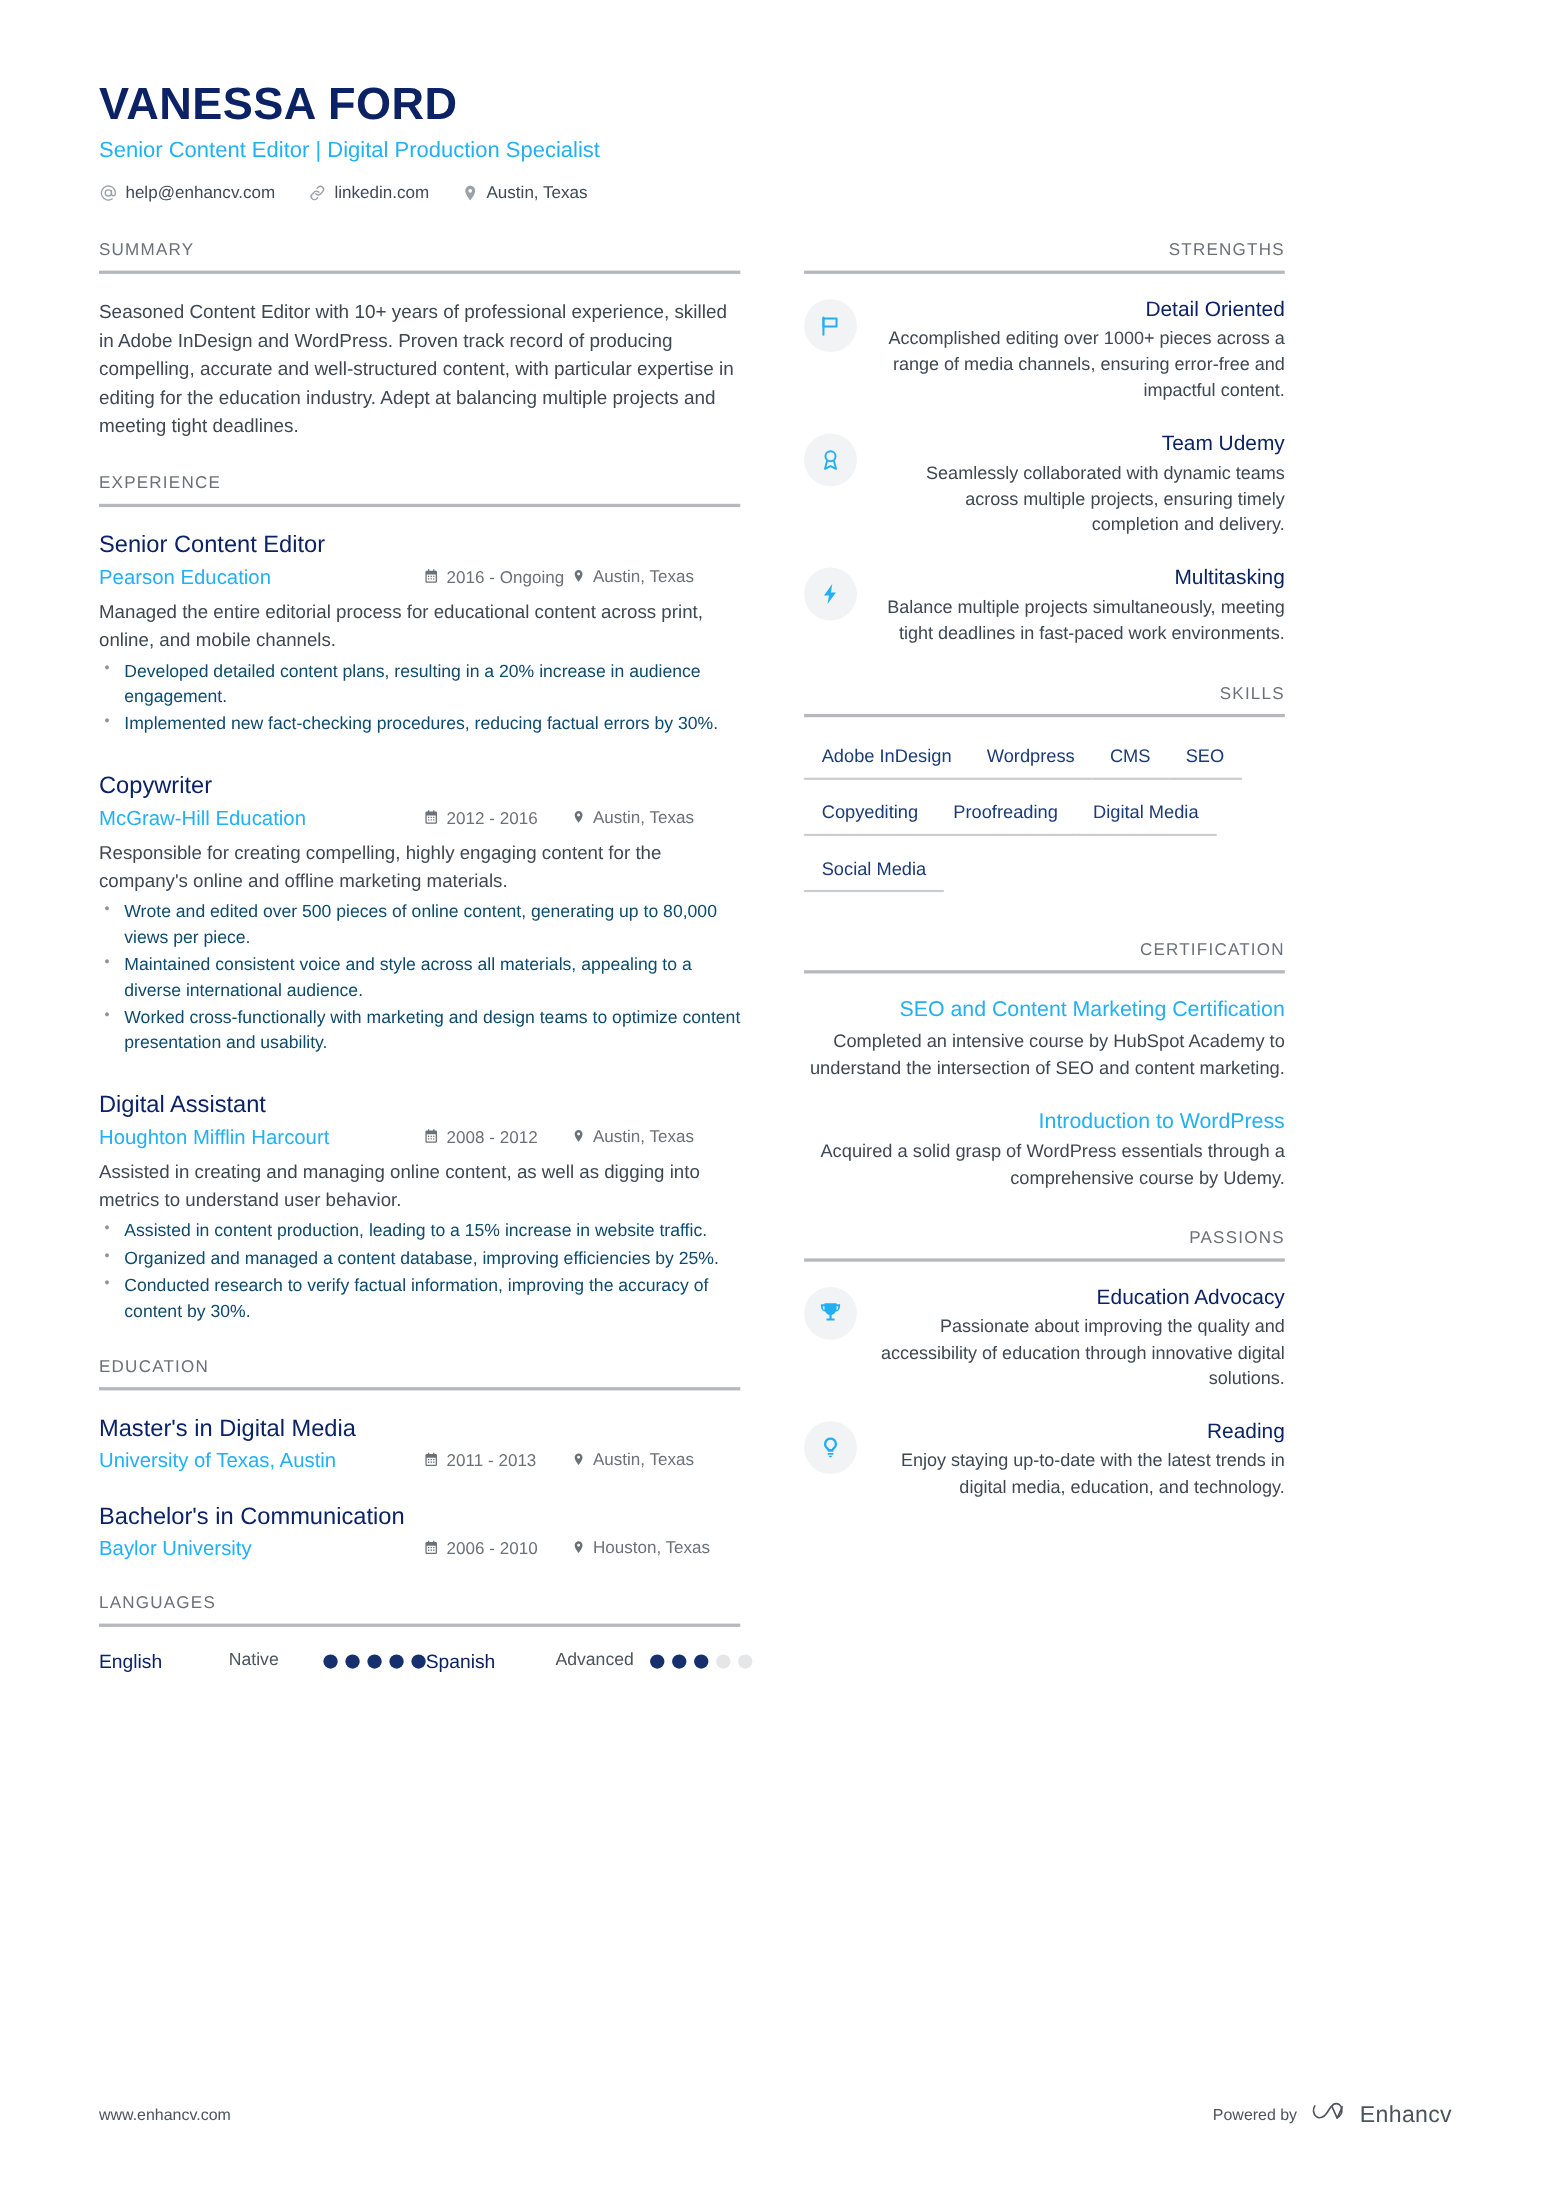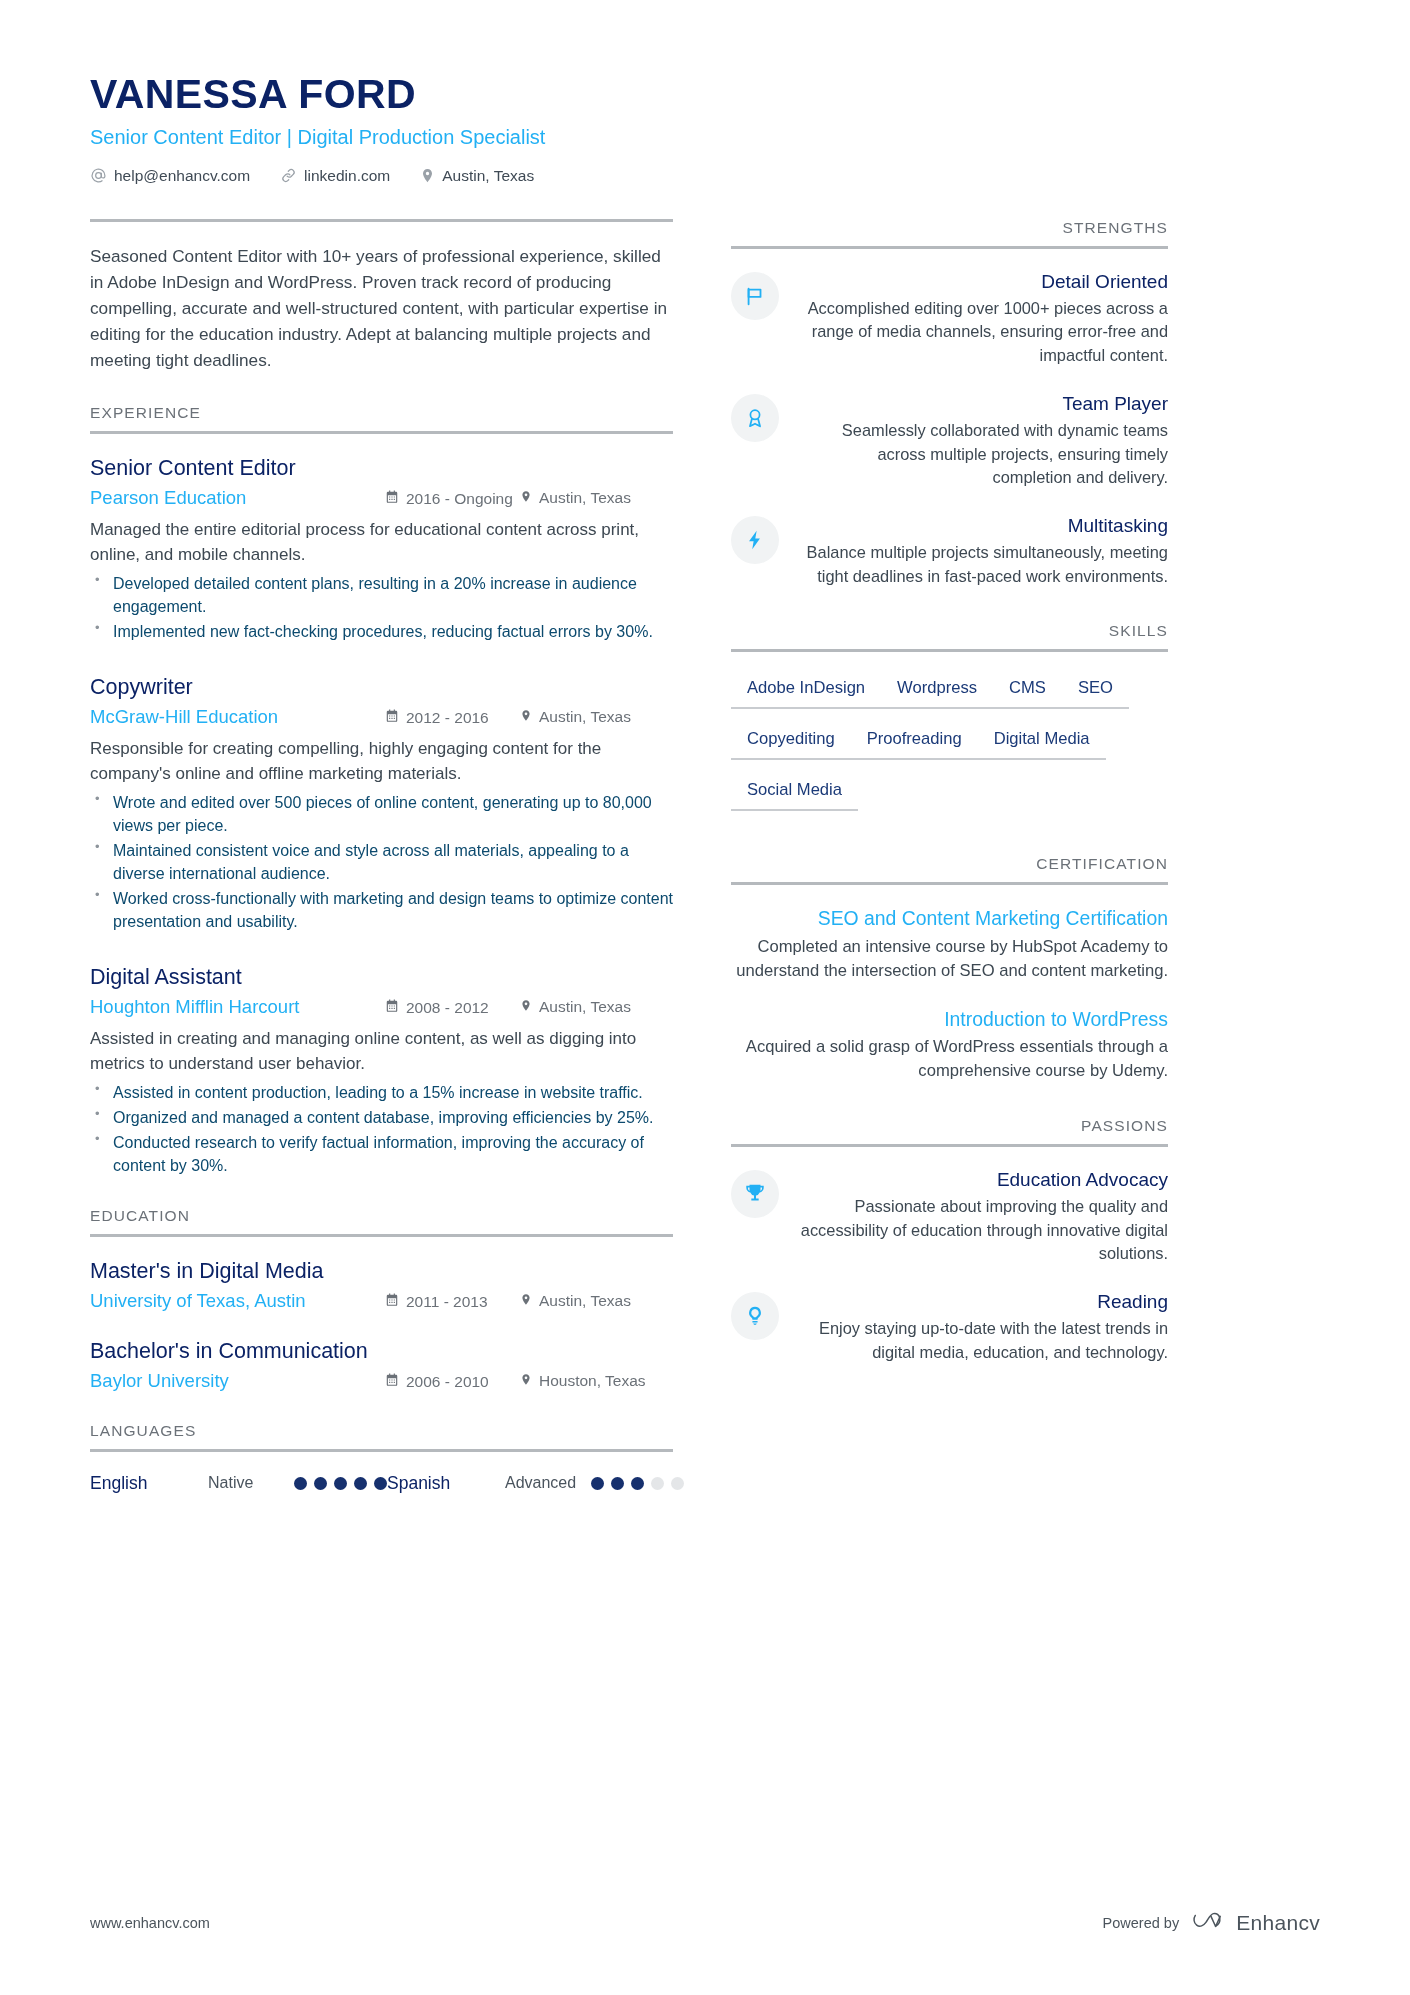--- a/index.html
+++ b/index.html
@@ -262,20 +262,21 @@
       </div>
 
     </div>
   </div>
 
   <div class="columns">
 
     <div class="col-left">
 
       <div class="blk-left">
+        <div class="sec-title">SUMMARY</div>
         <div class="sec-rule"></div>
         <div class="body-text">Seasoned Content Editor with 10+ years of professional experience, skilled in Adobe InDesign and WordPress. Proven track record of producing compelling, accurate and well-structured content, with particular expertise in editing for the education industry. Adept at balancing multiple projects and meeting tight deadlines.</div>
       </div>
 
       <div class="blk-left">
         <div class="sec-title">EXPERIENCE</div>
         <div class="sec-rule"></div>
 
         <div class="entry">
           <div class="entry-title">Senior Content Editor</div>
@@ -471,21 +472,21 @@
         </div>
 
         <div class="ico-item">
           <span class="ico-circle">
             <svg width="22" height="22" viewBox="0 0 24 24" fill="none" stroke="#22b0f4" stroke-width="1.9" stroke-linecap="round" stroke-linejoin="round">
               <circle cx="12" cy="8.5" r="5"></circle>
               <path d="M8.6 13.2 6.5 21l5.5-2.8L17.5 21l-2.1-7.8"></path>
             </svg>
           </span>
           <span class="ico-body">
-            <span class="ico-title" style="display:block">Team Player</span>
+            <span class="ico-title" style="display:block">Team Udemy</span>
             <span class="ico-desc" style="display:block">Seamlessly collaborated with dynamic teams across multiple projects, ensuring timely completion and delivery.</span>
           </span>
         </div>
 
         <div class="ico-item">
           <span class="ico-circle">
             <svg width="22" height="22" viewBox="0 0 24 24" fill="#22b0f4">
               <path d="M13.8 2 5.5 13.4h5l-1.5 8.6 8.4-11.6h-5.1L13.8 2z"></path>
             </svg>
           </span>

